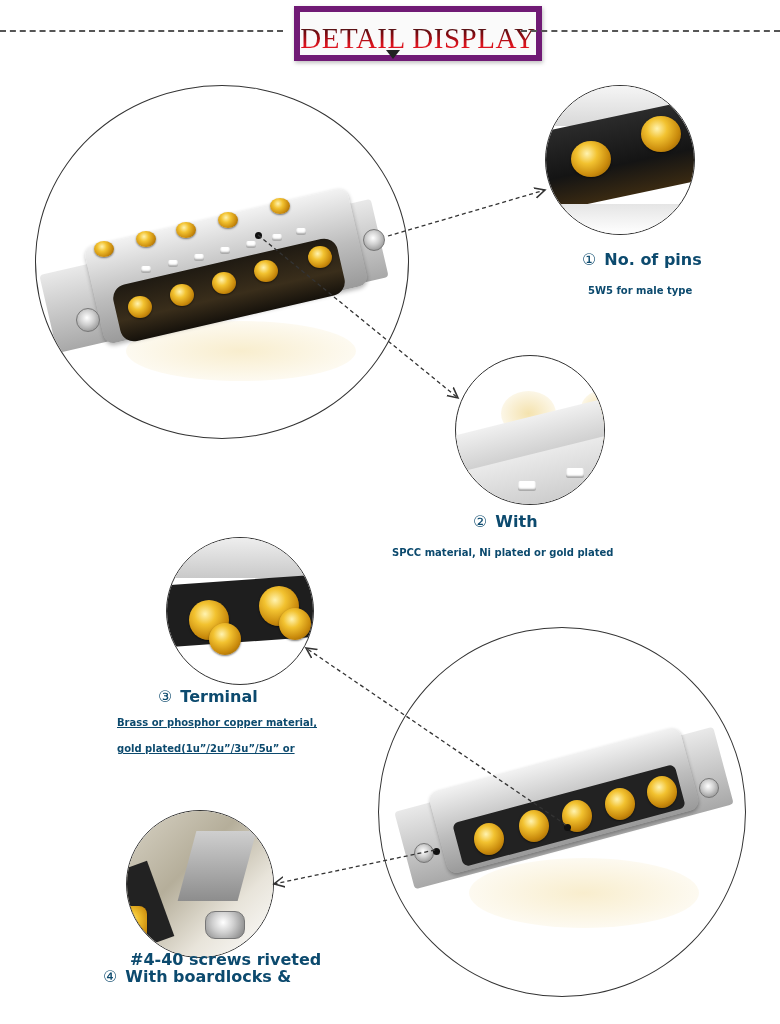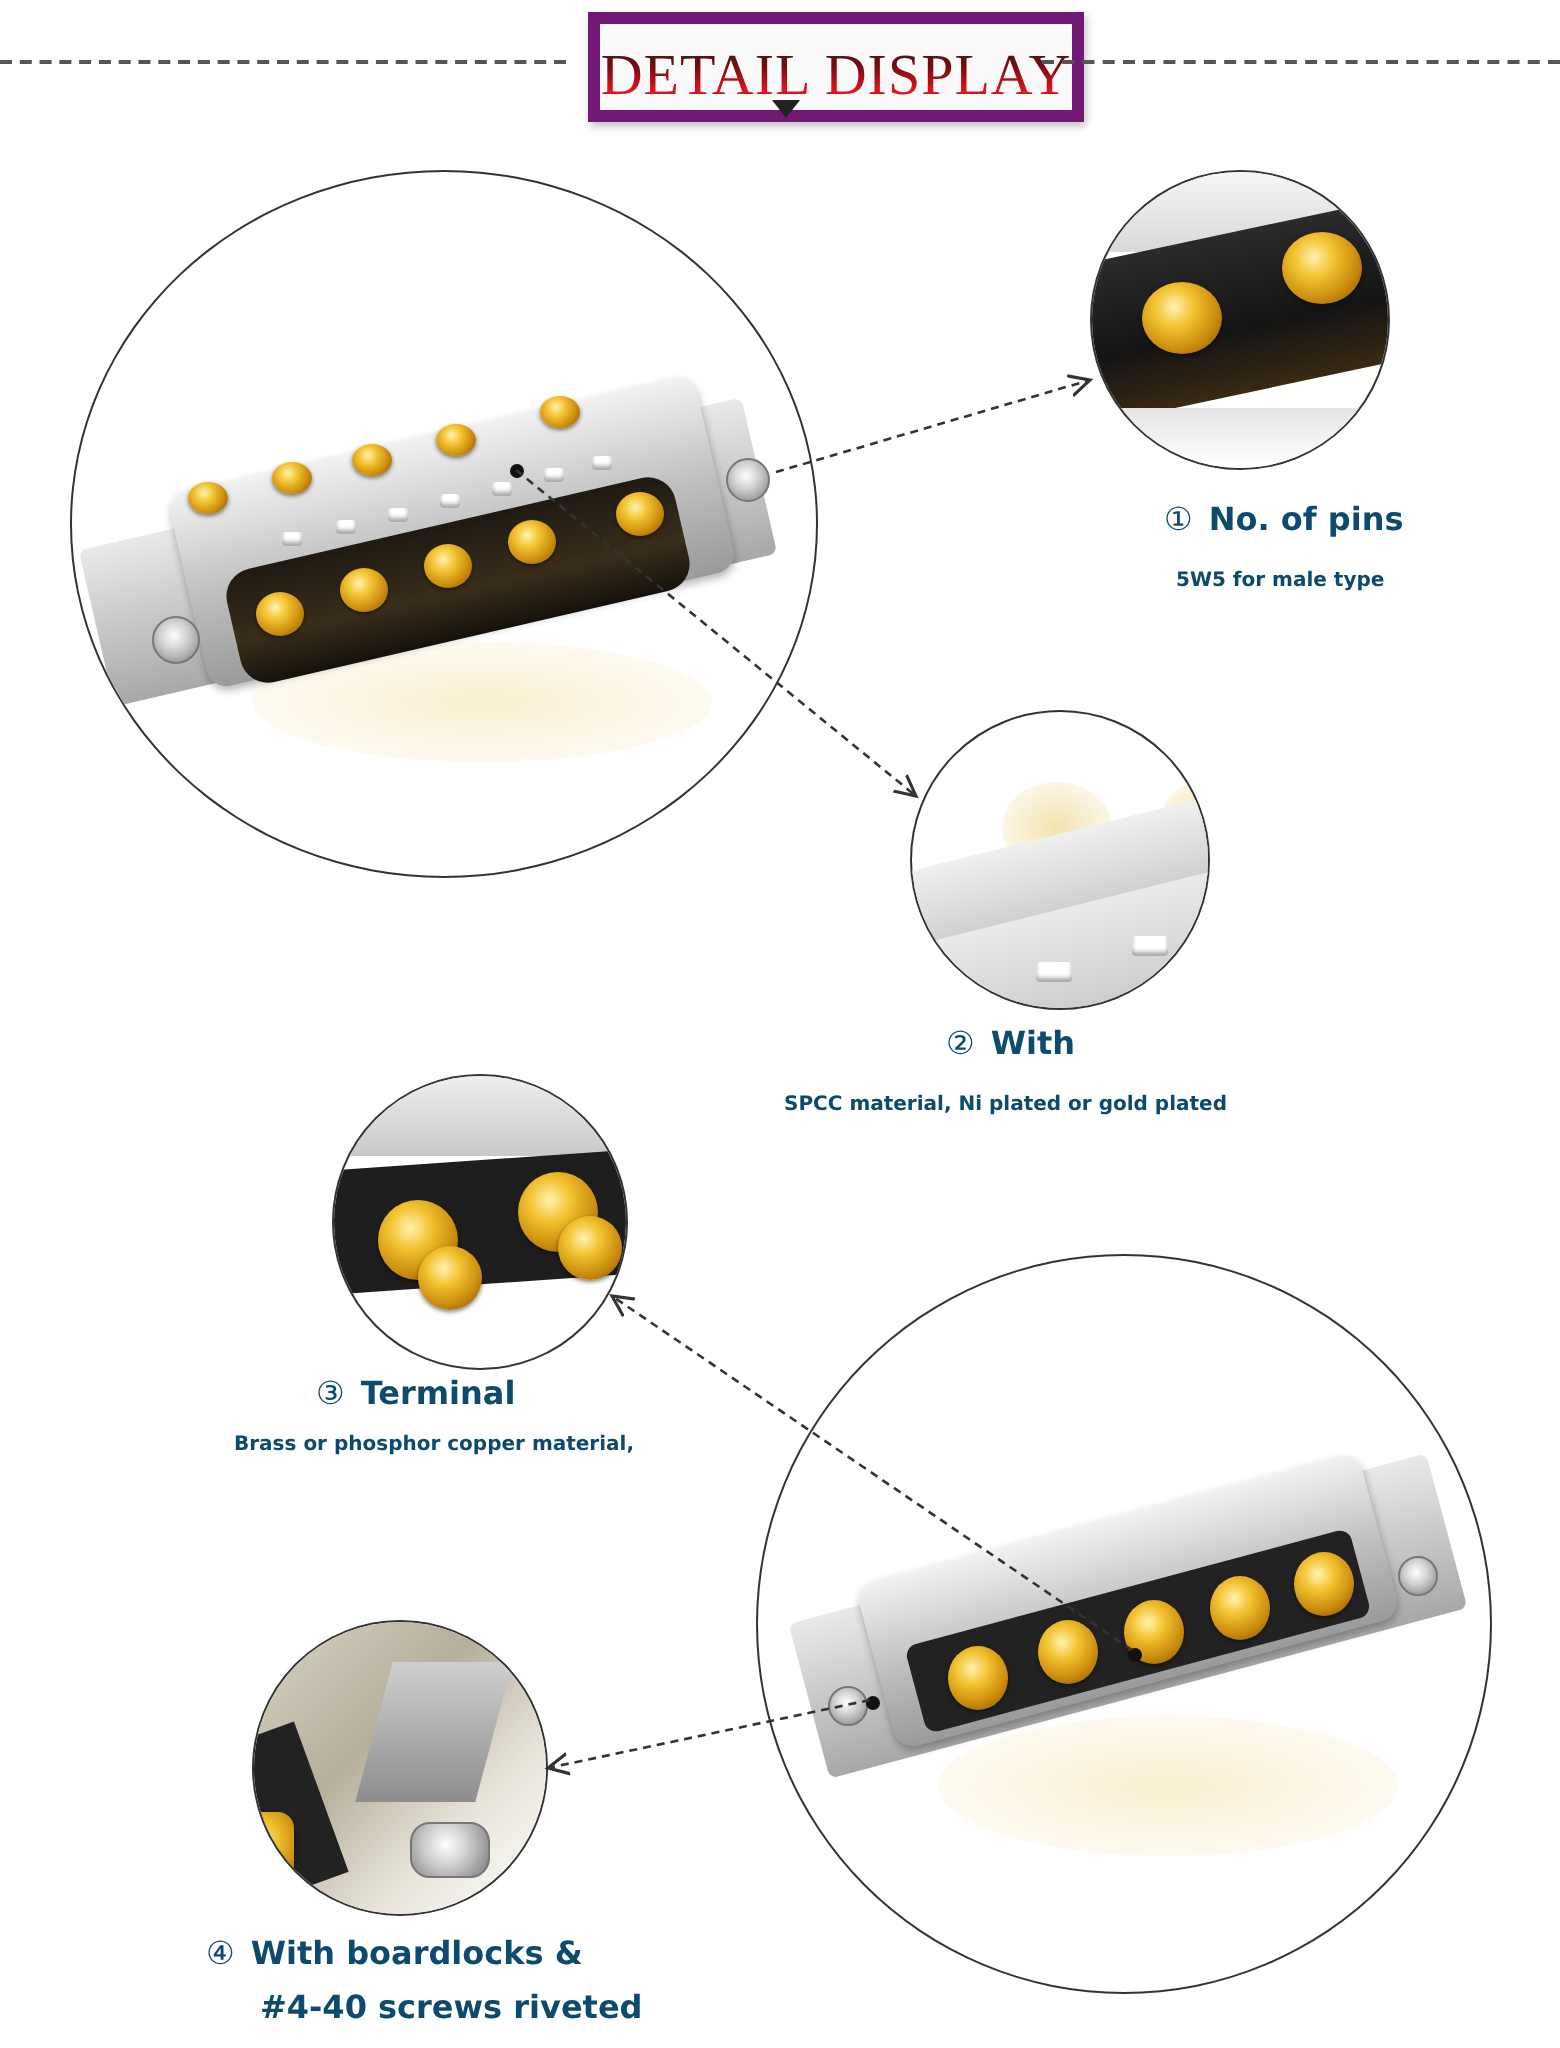--- a/index.html
+++ b/index.html
@@ -129,22 +129,23 @@
   <div style="position:absolute;left:-5px;top:42px;width:160px;height:62px;background:#1e1e1e;transform:rotate(-4deg);"></div>
   <div class="pin" style="left:22px;top:62px;width:40px;height:40px;"></div>
   <div class="pin" style="left:42px;top:85px;width:32px;height:32px;"></div>
   <div class="pin" style="left:92px;top:48px;width:40px;height:40px;"></div>
   <div class="pin" style="left:112px;top:70px;width:32px;height:32px;"></div>
 </div>
 
 <div class="caption" style="left:158px;top:687px;">
   <div class="cap-title"><span class="num">③</span><span>Terminal</span></div>
 </div>
-<div class="caption cap-desc" style="left:117px;top:710px;">
+<div class="caption cap-desc" style="left:117px;top:710px;text-decoration:underline;">
   <div>Brass or phosphor copper material,</div>
+  <div>gold plated(1u”/2u”/3u”/5u” or</div>
 </div>
 
 <div class="circle c-main2" title="5W5 D-sub connector, rear view with 5 gold terminals">
   <div class="reflection" style="left:90px;top:230px;width:230px;height:70px;"></div>
   <div class="flange" style="left:20px;top:140px;width:330px;height:80px;transform:rotate(-15deg);"></div>
   <div class="shell" style="left:55px;top:130px;width:260px;height:85px;transform:rotate(-15deg);"></div>
   <div class="insert" style="left:75px;top:165px;width:230px;height:45px;transform:rotate(-15deg);border-radius:6px;background:#222;"></div>
   <div class="pin" style="left:95px;top:195px;width:30px;height:32px;"></div>
   <div class="pin" style="left:140px;top:182px;width:30px;height:32px;"></div>
   <div class="pin" style="left:183px;top:172px;width:30px;height:32px;"></div>
@@ -160,21 +161,21 @@
   <div style="position:absolute;left:0;top:0;width:146px;height:146px;background:linear-gradient(135deg,#d8d3c5,#b5ae9a 40%,#e8e4da 70%,#fff);"></div>
   <div style="position:absolute;left:-10px;top:55px;width:45px;height:80px;background:#222;transform:rotate(-20deg);"></div>
   <div class="pin" style="left:-10px;top:95px;width:30px;height:40px;border-radius:8px;"></div>
   <div style="position:absolute;left:60px;top:20px;width:60px;height:70px;background:linear-gradient(#cfcfcf,#8d8d8d);transform:skew(-15deg);"></div>
   <div class="screw" style="left:78px;top:100px;width:38px;height:26px;border-radius:10px;"></div>
 </div>
 
 <div class="caption" style="left:103px;top:967px;">
   <div class="cap-title"><span class="num">④</span><span>With boardlocks &amp;</span></div>
 </div>
-<div class="caption cap-title" style="left:130px;top:994px;">#4-40 screws riveted</div>
+<div class="caption cap-title" style="left:130px;top:950px;">#4-40 screws riveted</div>
 
 <svg class="leader" viewBox="0 0 780 1024">
   <defs>
     <marker id="arr" markerWidth="10" markerHeight="10" refX="8" refY="5" orient="auto">
       <path d="M0,1 L8,5 L0,9" fill="none" stroke="#333" stroke-width="1.2"></path>
     </marker>
   </defs>
   <g stroke="#333" stroke-width="1.3" stroke-dasharray="4,3" fill="none">
     <path d="M388,236 L545,190" marker-end="url(#arr)"></path>
     <path d="M258,235 L458,398" marker-end="url(#arr)"></path>

